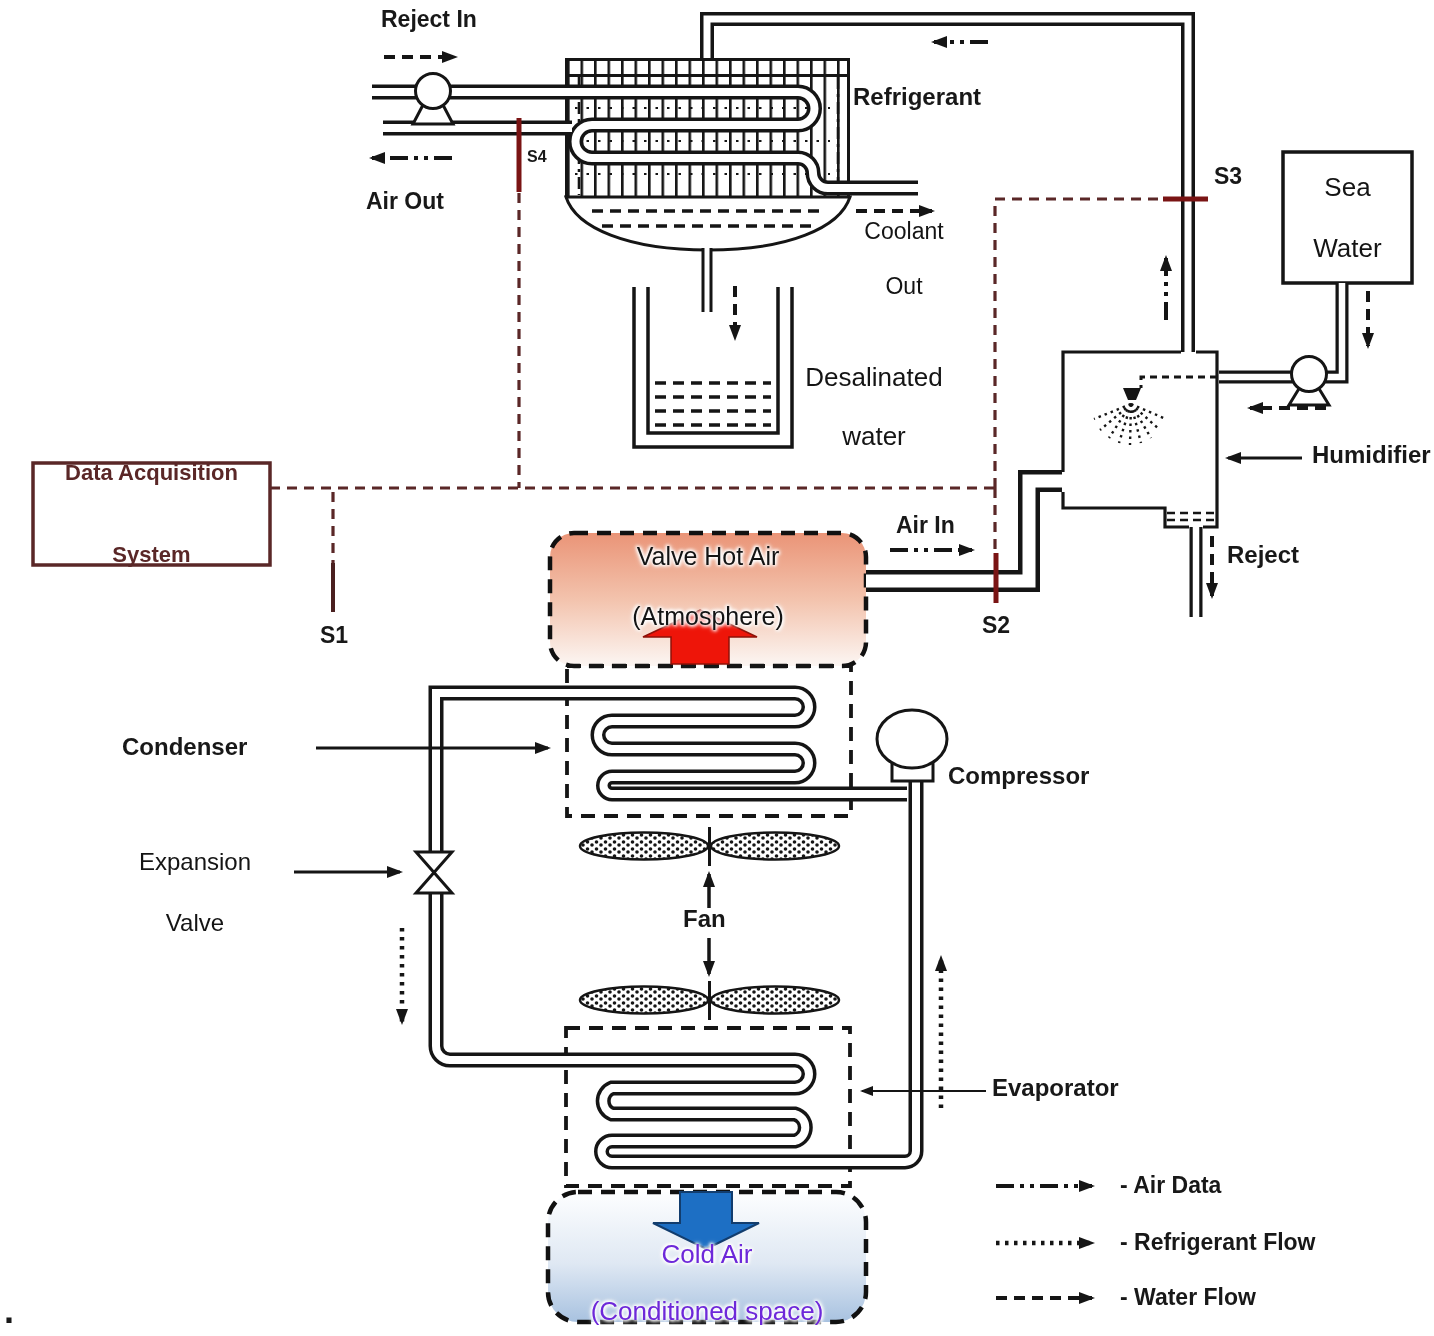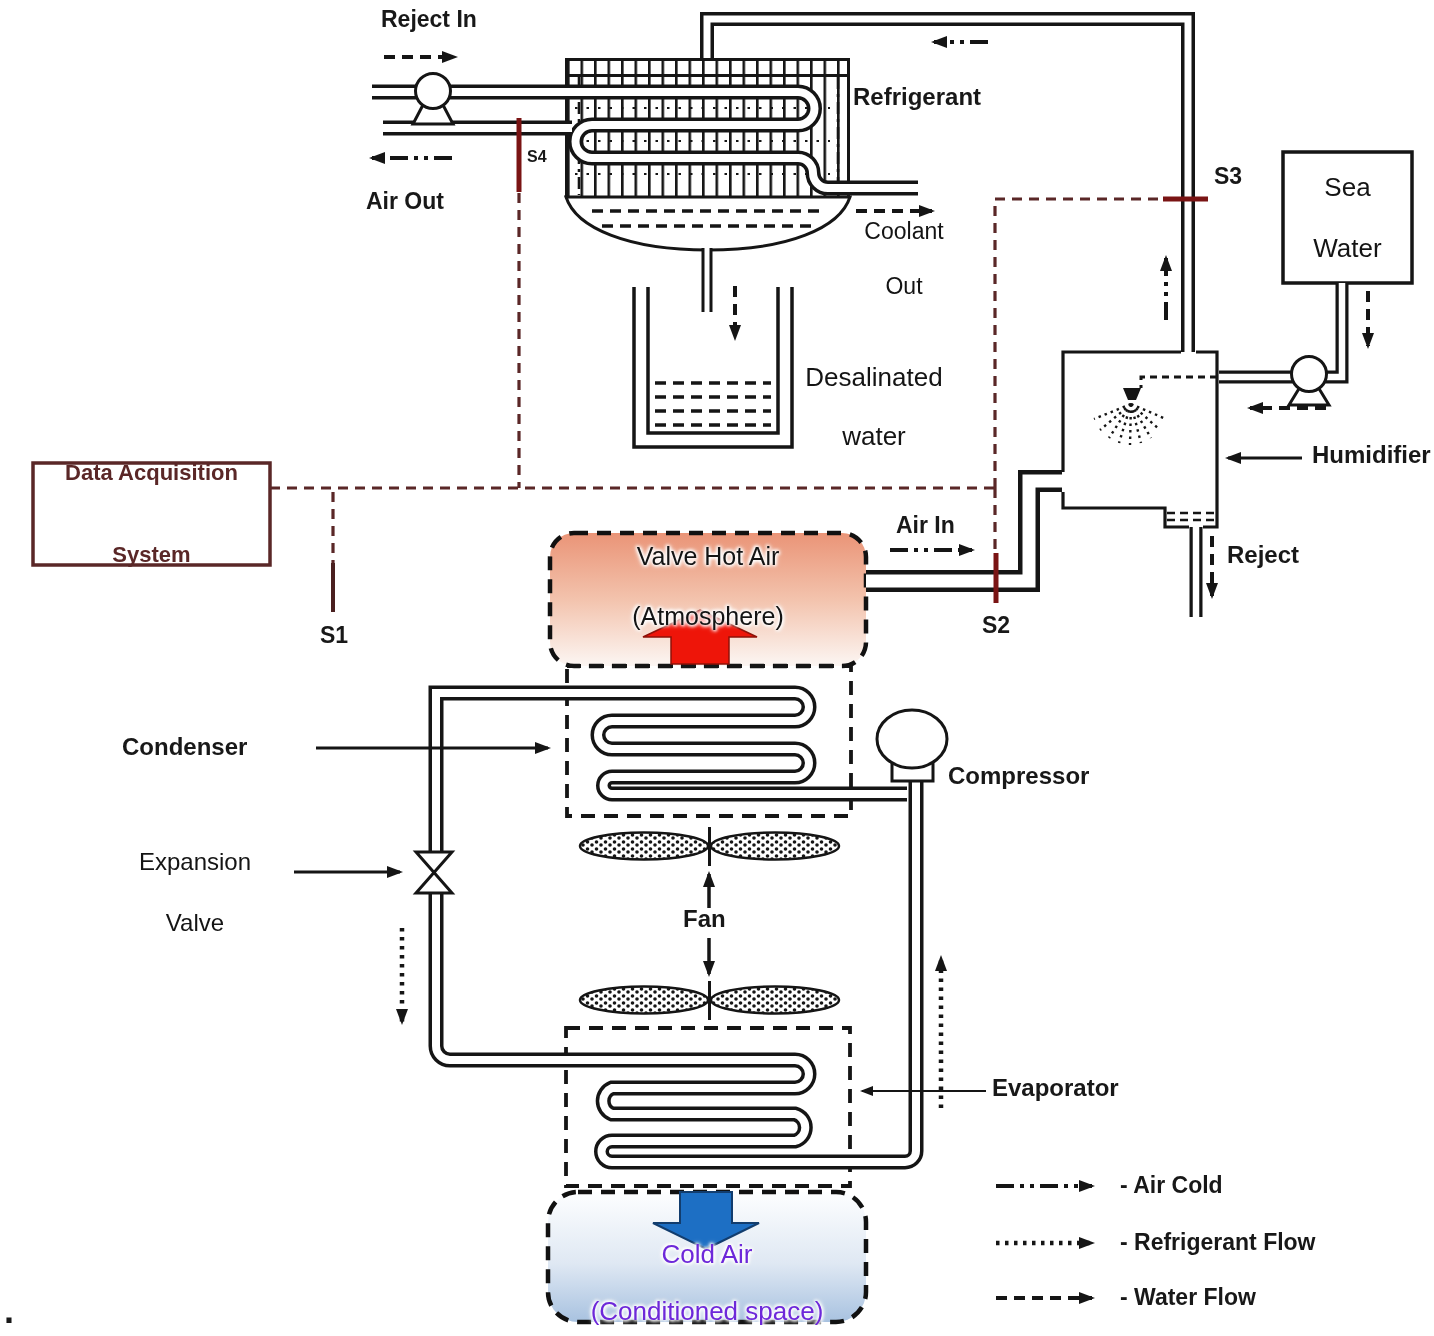--- a/index.html
+++ b/index.html
@@ -251,19 +251,19 @@
 </div>
 
 <div class="lbl" style="left:683px;top:905px;font-size:24px;">Fan</div>
 <div class="lbl" style="left:992px;top:1074px;font-size:24px;">Evaporator</div>
 
 <div class="box-text glow cold-text ctr" style="left:548px;top:1238px;width:318px;font-size:26px;line-height:1.25;">
   <span>Cold Air</span>
   <span>(Conditioned  space)</span>
 </div>
 
-<div class="lbl" style="left:1120px;top:1172px;">- Air Cold</div>
+<div class="lbl" style="left:1120px;top:1172px;">- Air Data</div>
 <div class="lbl" style="left:1120px;top:1229px;">- Refrigerant Flow</div>
 <div class="lbl" style="left:1120px;top:1284px;">- Water Flow</div>
 
 <div class="lbl" style="left:4px;top:1290px;font-size:36px;">.</div>
 
 </div>
 
 </body></html>

